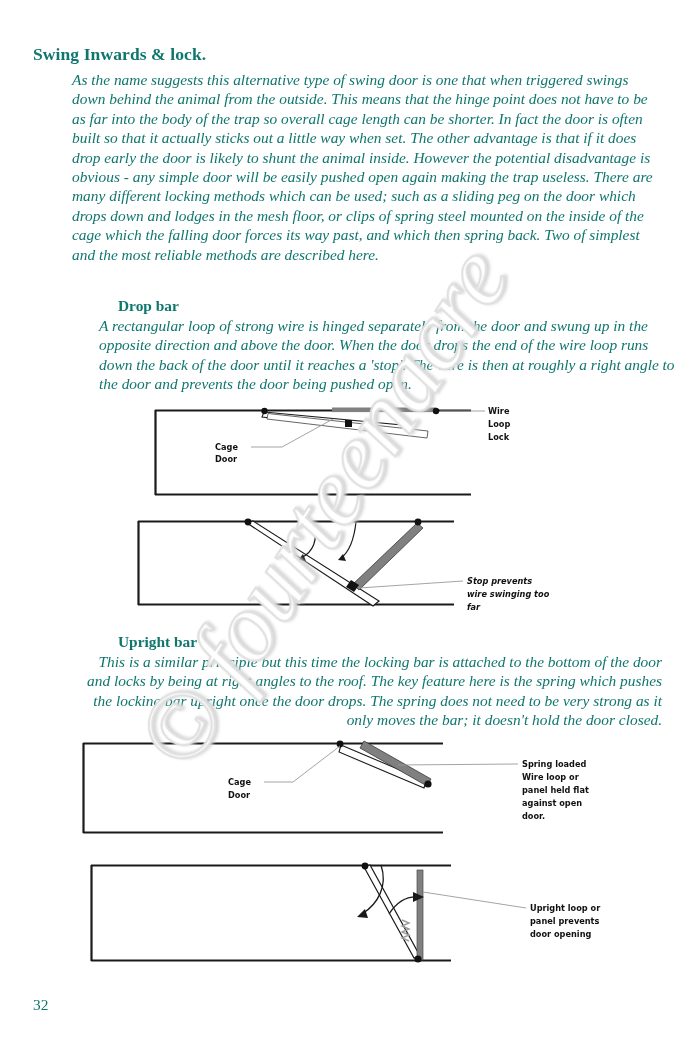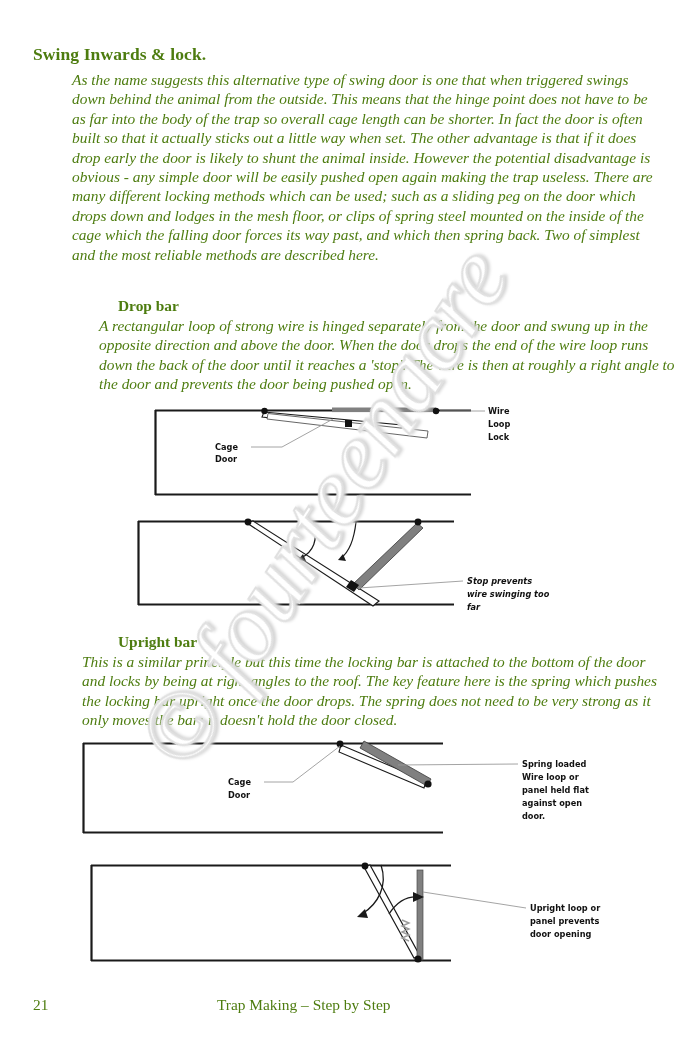--- a/index.html
+++ b/index.html
@@ -7,21 +7,21 @@
     padding: 0;
     background: #ffffff;
   }
   .page {
     position: relative;
     width: 700px;
     height: 1050px;
     background: #ffffff;
     overflow: hidden;
     font-family: "Liberation Serif", serif;
-    color: #4d7c0f;
+    color: #0f766e;
   }
 
   
   .watermark {
     position: absolute;
     left: 40px;
     top: 225px;
     width: 620px;
     height: 600px;
     pointer-events: none;
@@ -61,20 +61,21 @@
   .dropbar-para {
     left: 99px;
     top: 316px;
     width: 578px;
   }
   .springbar-head { left: 82px; top: 633px; }
   .springbar-para {
     left: 82px;
     top: 652px;
     width: 580px;
+    text-align: right;
   }
 
   
   .footer-page {
     position: absolute;
     left: 33px;
     top: 996px;
     font-size: 15.4px;
   }
   .footer-title {
@@ -267,16 +268,15 @@
         <path d="M326 68 L333 71 L326 74 L333 77 L326 80 L333 83 L326 86 L333 89"></path>
       </g>
 
       <path d="M347 40 L450 56" fill="none" stroke="#9a9a9a" stroke-width="0.9"></path>
       <text class="calloutText" x="454" y="59">Upright loop or</text>
       <text class="calloutText" x="454" y="72">panel prevents</text>
       <text class="calloutText" x="454" y="85">door opening</text>
     </svg>
   </div>
 
-  <div class="footer-page">21</div>
-  <div class="footer-title">Trap Making – Step by Step</div>
+  <div class="footer-page">32</div>
 
 </div>
 
 </body></html>

